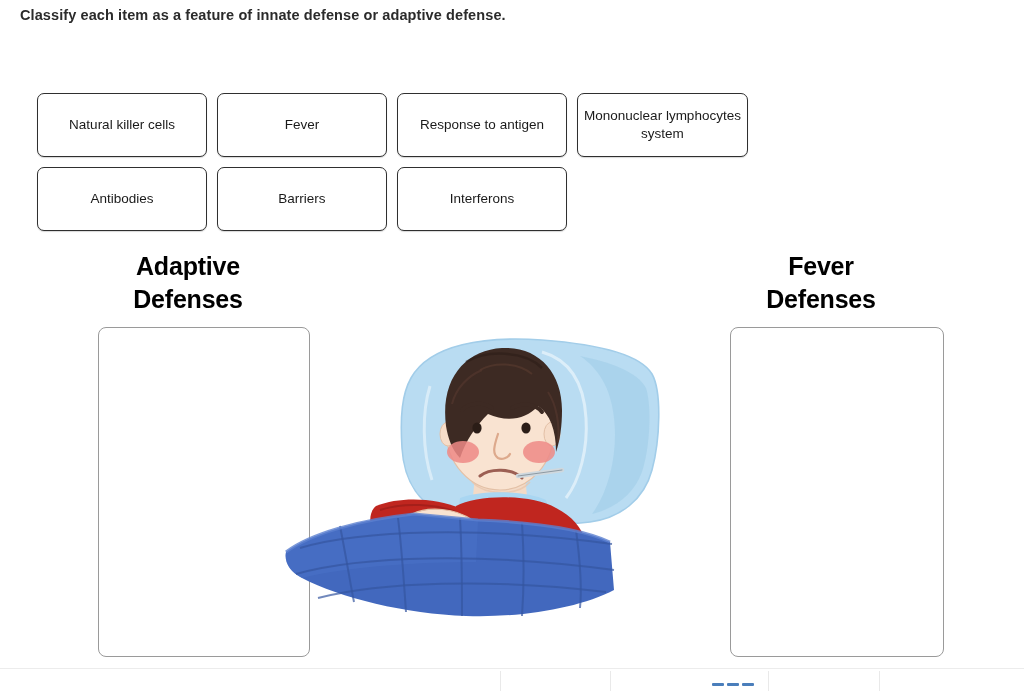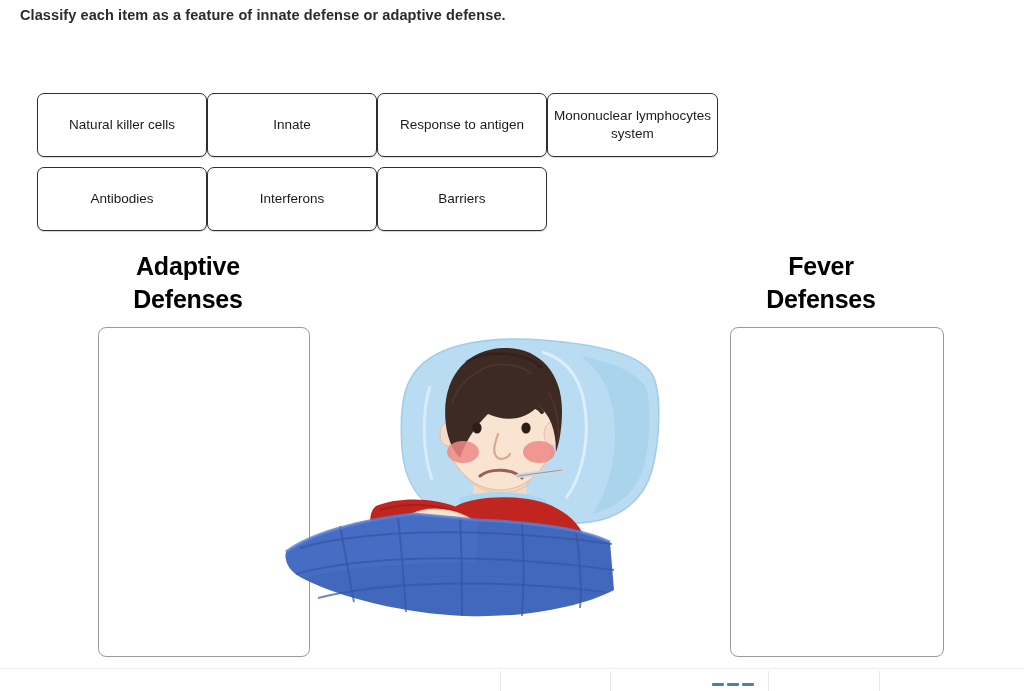--- a/index.html
+++ b/index.html
@@ -33,21 +33,21 @@
 
   
   .tile-grid {
     position: absolute;
     left: 37px;
     top: 93px;
     width: 890px;
   }
   .tile-row {
     display: flex;
-    gap: 0;
+    gap: 10px;
     margin-bottom: 10px;
   }
   .tile {
     height: 64px;
     border: 1px solid #2f2f2f;
     border-radius: 7px;
     background: #ffffff;
     display: flex;
     align-items: center;
     justify-content: center;
@@ -138,29 +138,29 @@
 <body>
 
 <div id="page">
 
   <div class="prompt">Classify each item as a feature of innate defense or adaptive defense.</div>
 
   <div class="tile-grid">
 
     <div class="tile-row">
       <div class="tile w-171">Natural killer cells</div>
-      <div class="tile w-171">Innate</div>
+      <div class="tile w-171">Fever</div>
       <div class="tile w-171">Response to antigen</div>
       <div class="tile w-172">Mononuclear lymphocytes system</div>
     </div>
 
     <div class="tile-row">
       <div class="tile w-171">Antibodies</div>
+      <div class="tile w-171">Barriers</div>
       <div class="tile w-171">Interferons</div>
-      <div class="tile w-171">Barriers</div>
     </div>
 
   </div>
 
   <div class="category left">
     <div class="category-title">Adaptive Defenses</div>
     <div class="dropzone"></div>
   </div>
 
   <div class="category right">

